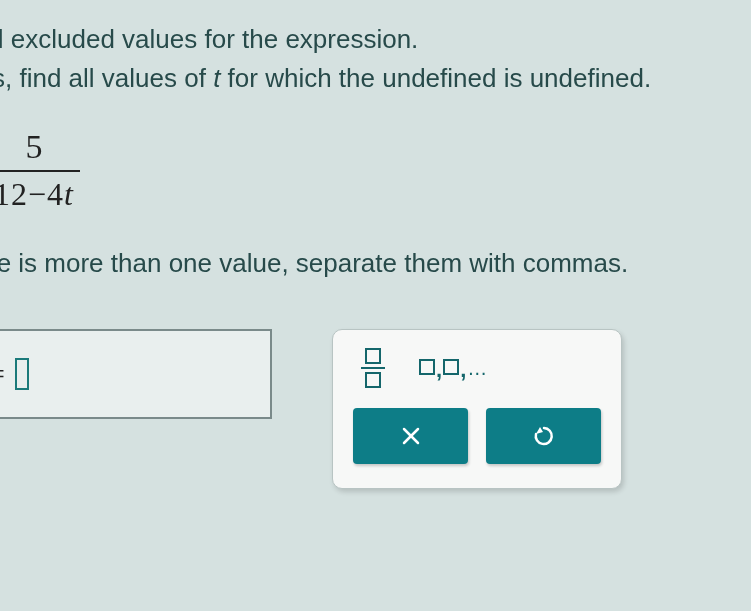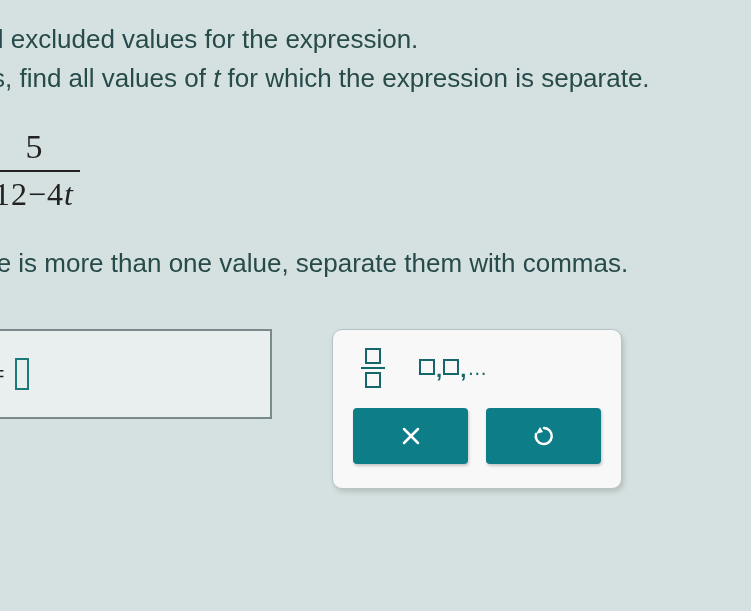--- a/index.html
+++ b/index.html
@@ -165,21 +165,21 @@
   }
   .action-btn svg { stroke: #fff; }
 </style>
 </head>
 <body>
 
 <div class="content">
   <div class="instruction">
     <span class="line1">ll excluded values for the expression.</span>
     <span class="line2">
-      <span>s, find all values of </span><span class="italic">t</span><span> for which the expression is separate.</span>
+      <span>s, find all values of </span><span class="italic">t</span><span> for which the undefined is undefined.</span>
     </span>
   </div>
 
   <div class="expression">
     <span class="frac">
       <span class="num">5</span>
       <span class="den"><span>12−4</span><span class="var">t</span></span>
     </span>
   </div>
 

